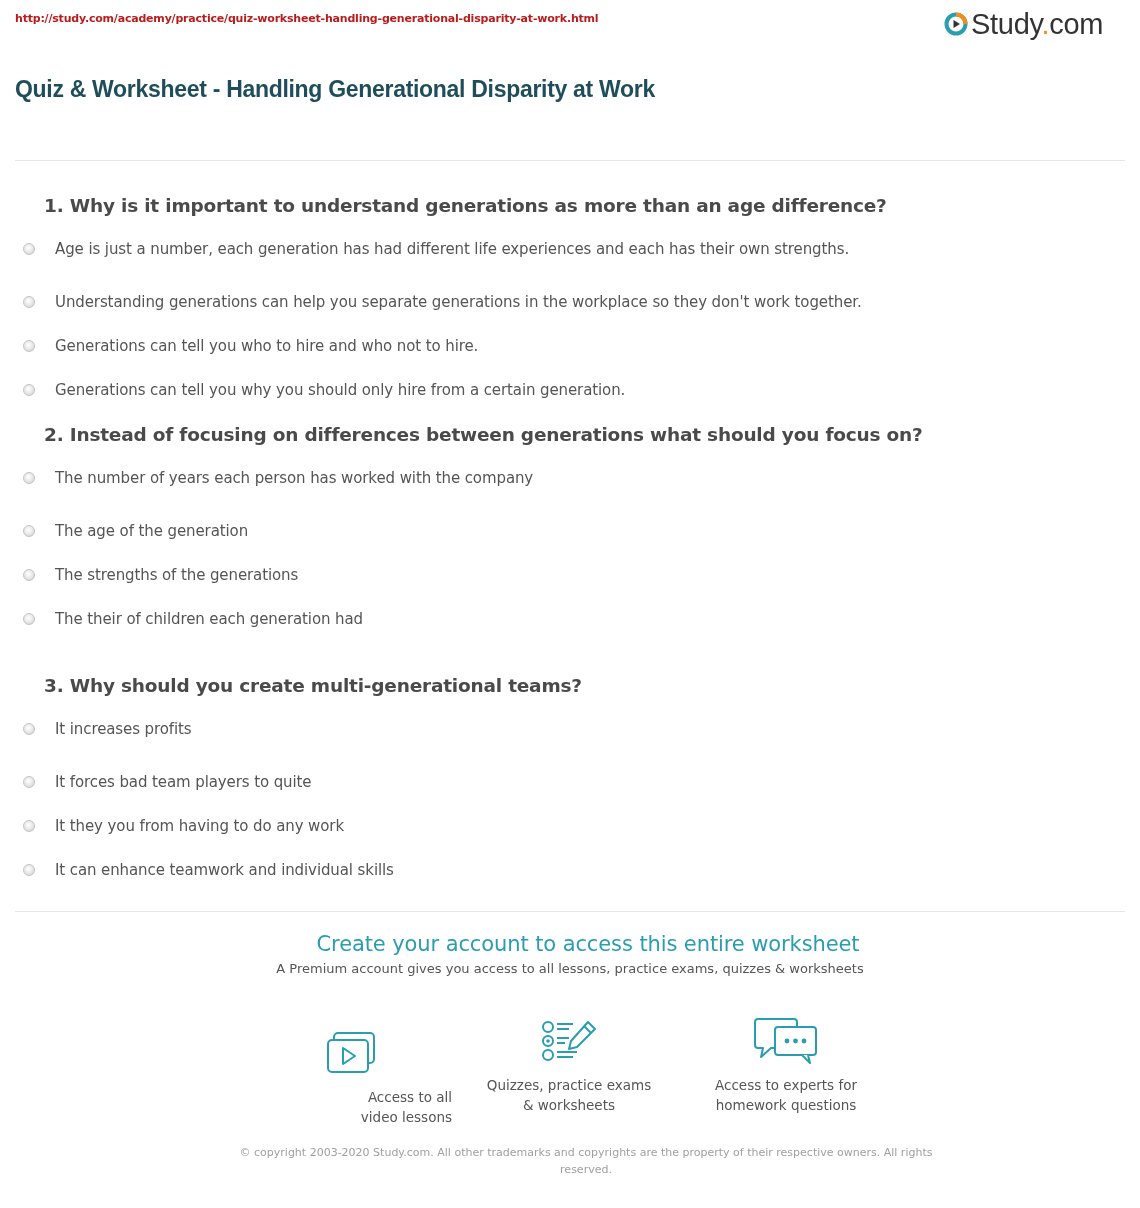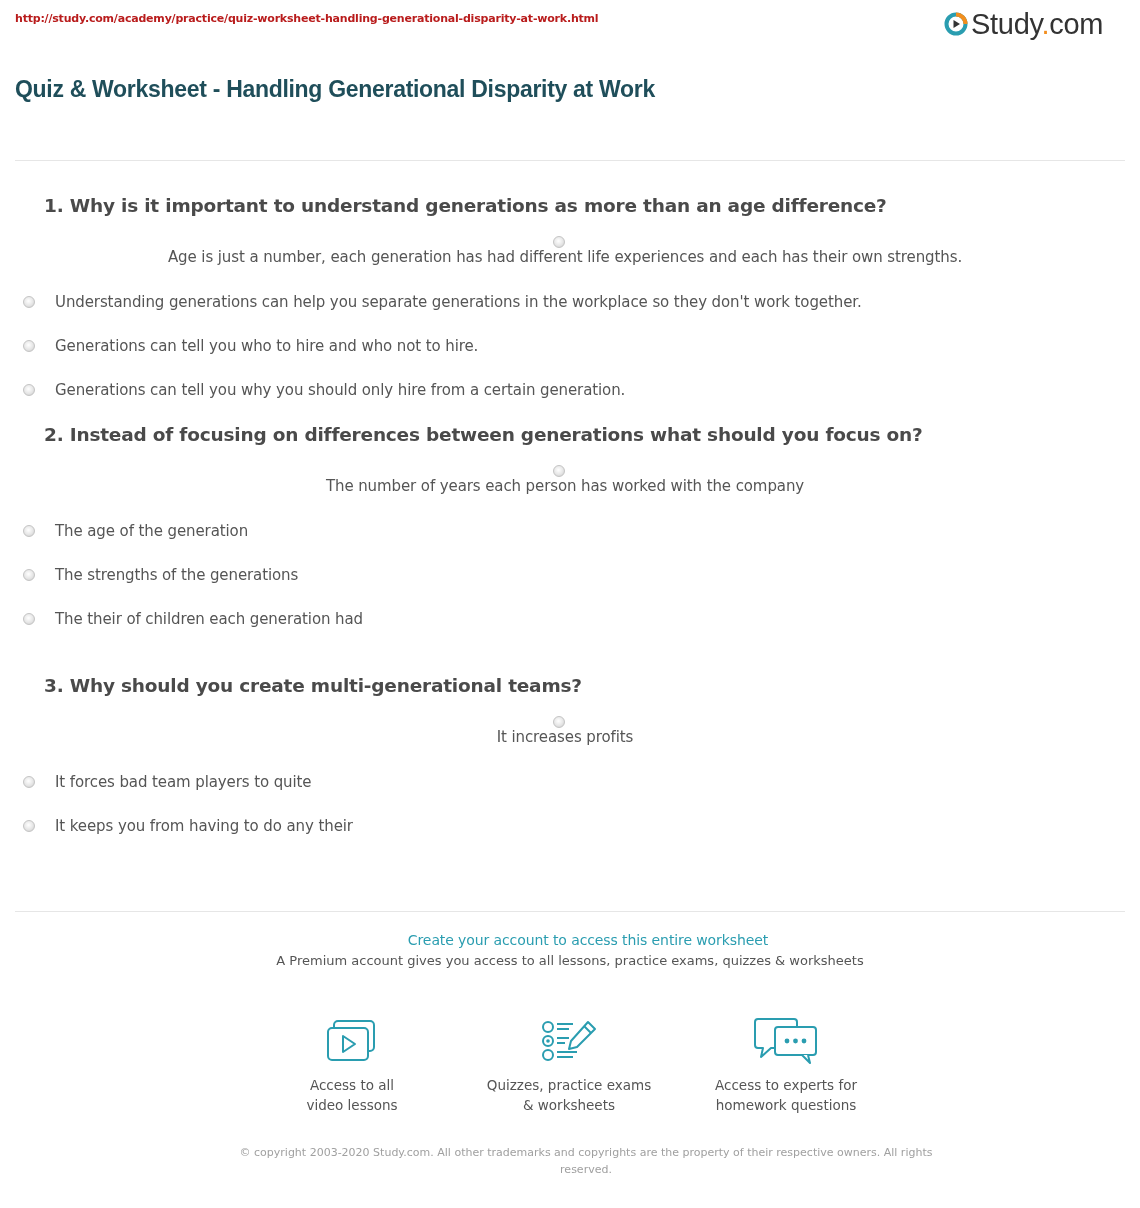--- a/index.html
+++ b/index.html
@@ -12,27 +12,27 @@
     .logo-text .dot { color: #f28e1e; }
     .logo-icon { width: 24px; height: 24px; margin-right: 3px; }
 
     .page-title { position: absolute; left: 15px; top: 70px; width: 830px; font-family: "Liberation Sans", sans-serif; font-size: 23px; line-height: 39px; color: #1f4e5a; letter-spacing: -0.3px; }
     .rule { position: absolute; left: 15px; width: 1110px; height: 1px; background: #e6e6e6; }
 
     .question { position: absolute; left: 15px; width: 1100px; }
     .q-title { font-size: 18.5px; font-weight: bold; color: #4a4a4a; letter-spacing: -0.2px; line-height: 24px; margin-left: 29px; }
     .options { list-style: none; margin-top: 18px; }
     .option { display: flex; align-items: center; height: 44px; }
-    .option:first-child { height: 26px; margin-bottom: 18px; flex-direction: column; }
+    .option:first-child { height: 26px; margin-bottom: 18px; }
     .radio { width: 12px; height: 12px; border-radius: 50%; margin-left: 8px; margin-right: 20px; flex: 0 0 12px;
              background: radial-gradient(circle at 45% 40%, #ffffff 0%, #e6e6e6 55%, #c9c9c9 100%); border: 1px solid #c4c4c4; }
     .opt-label { font-size: 15px; color: #555; letter-spacing: -0.1px; }
 
     .cta { position: absolute; left: 0; top: 932px; width: 1140px; text-align: center; }
-    .cta-title { font-size: 14px; color: #2a9db0; font-weight: normal; letter-spacing: -0.1px; padding-left: 36px; }
+    .cta-title { font-size: 21px; color: #2a9db0; font-weight: normal; letter-spacing: -0.1px; padding-left: 36px; }
     .cta-sub { font-size: 13px; color: #555; margin-top: 5px; }
 
     .features { position: absolute; top: 1015px; left: 0; width: 1140px; }
     .feature { position: absolute; width: 200px; text-align: center; }
     .feature svg { display: block; margin: 0 auto; }
     .feature-label { font-size: 13.5px; color: #555; line-height: 20px; margin-top: 12px; }
 
     .copyright { position: absolute; left: 231px; top: 1144px; width: 710px; text-align: center; font-size: 11px; color: #a0a0a0; line-height: 17px; }
   </style>
 </head>
@@ -102,34 +102,38 @@
     <li class="option">
         <span class="radio"></span>
         <span class="opt-label">It increases profits</span>
       </li>
     <li class="option">
         <span class="radio"></span>
         <span class="opt-label">It forces bad team players to quite</span>
       </li>
     <li class="option">
         <span class="radio"></span>
-        <span class="opt-label">It keeps you from having to do any their</span>
+        <span class="opt-label">It they you from having to do any work</span>
+      </li>
+    <li class="option">
+        <span class="radio"></span>
+        <span class="opt-label">It can enhance teamwork and individual skills</span>
       </li>
   </ul>
 </div>
 
 <div class="rule" style="top:911px;"></div>
 
 <div class="cta">
   <div class="cta-title">Create your account to access this entire worksheet</div>
   <div class="cta-sub">A Premium account gives you access to all lessons, practice exams, quizzes &amp; worksheets</div>
 </div>
 
 <div class="features">
-  <div class="feature" style="left:252px; top:4px;">
+  <div class="feature" style="left:252px; top:16px;text-align:right;">
     <svg width="52" height="44" viewBox="0 0 52 44">
       <rect x="8" y="2" width="40" height="30" rx="4" fill="none" stroke="#2a9db0" stroke-width="2"></rect>
       <rect x="2" y="9" width="40" height="32" rx="4" fill="#fff" stroke="#2a9db0" stroke-width="2"></rect>
       <path d="M17 17 L29 25 L17 33 Z" fill="none" stroke="#2a9db0" stroke-width="2" stroke-linejoin="round"></path>
     </svg>
     <div class="feature-label">
       <div>Access to all</div>
       <div>video lessons</div>
     </div>
   </div>

